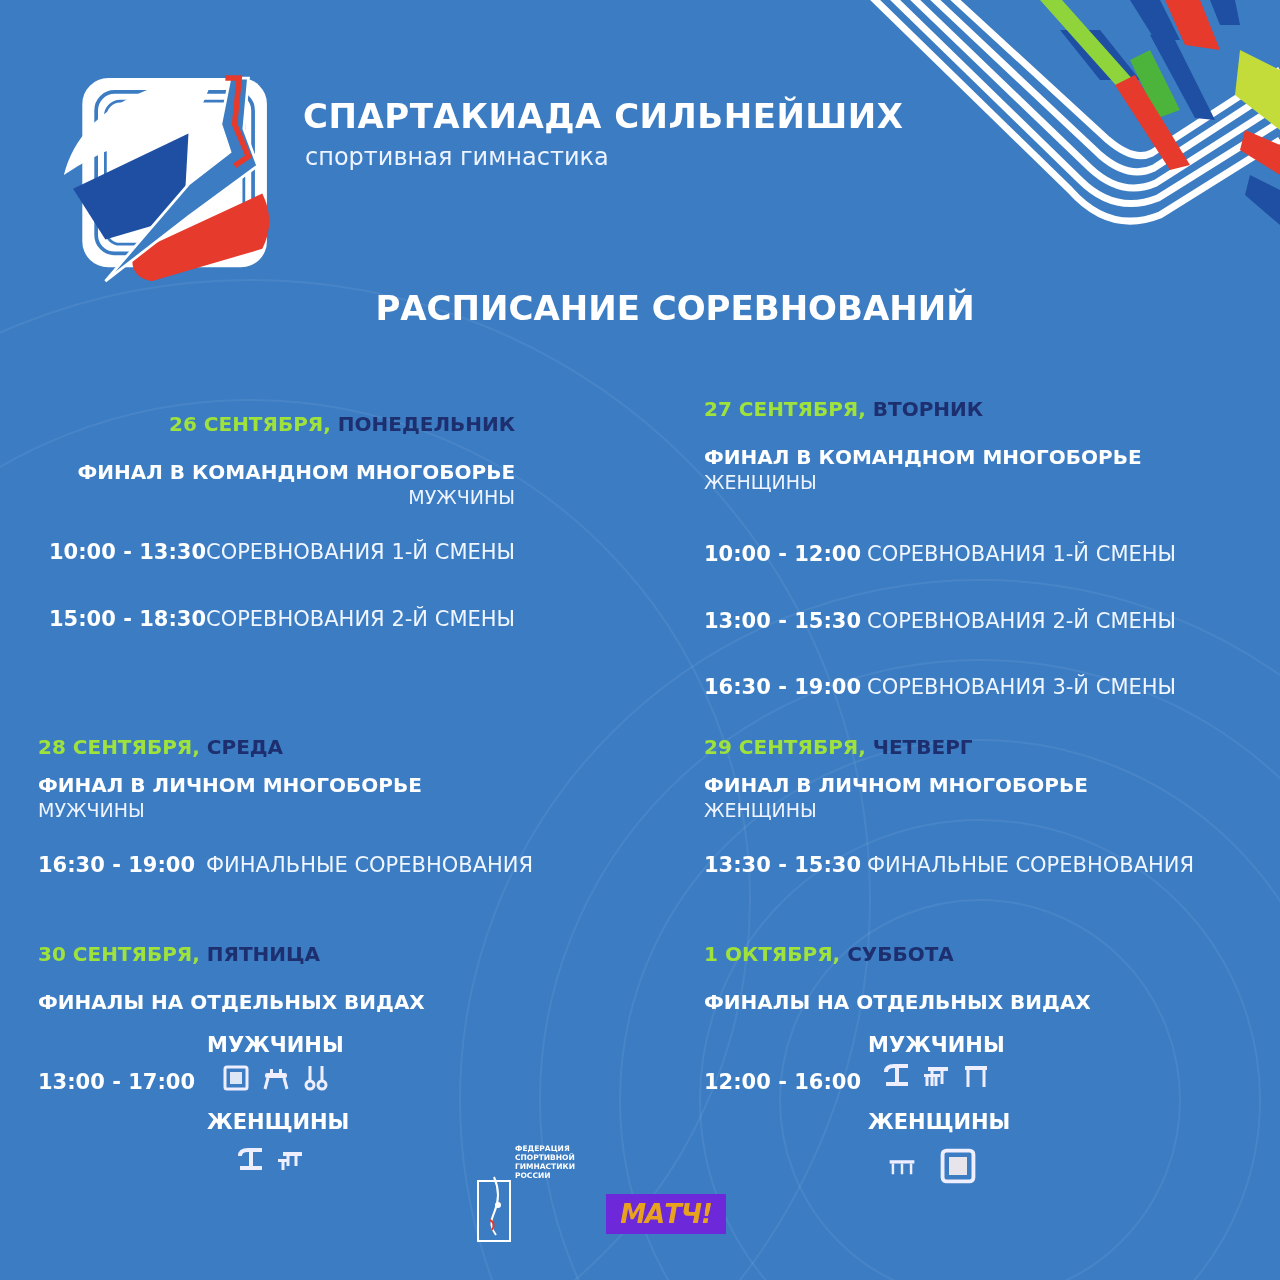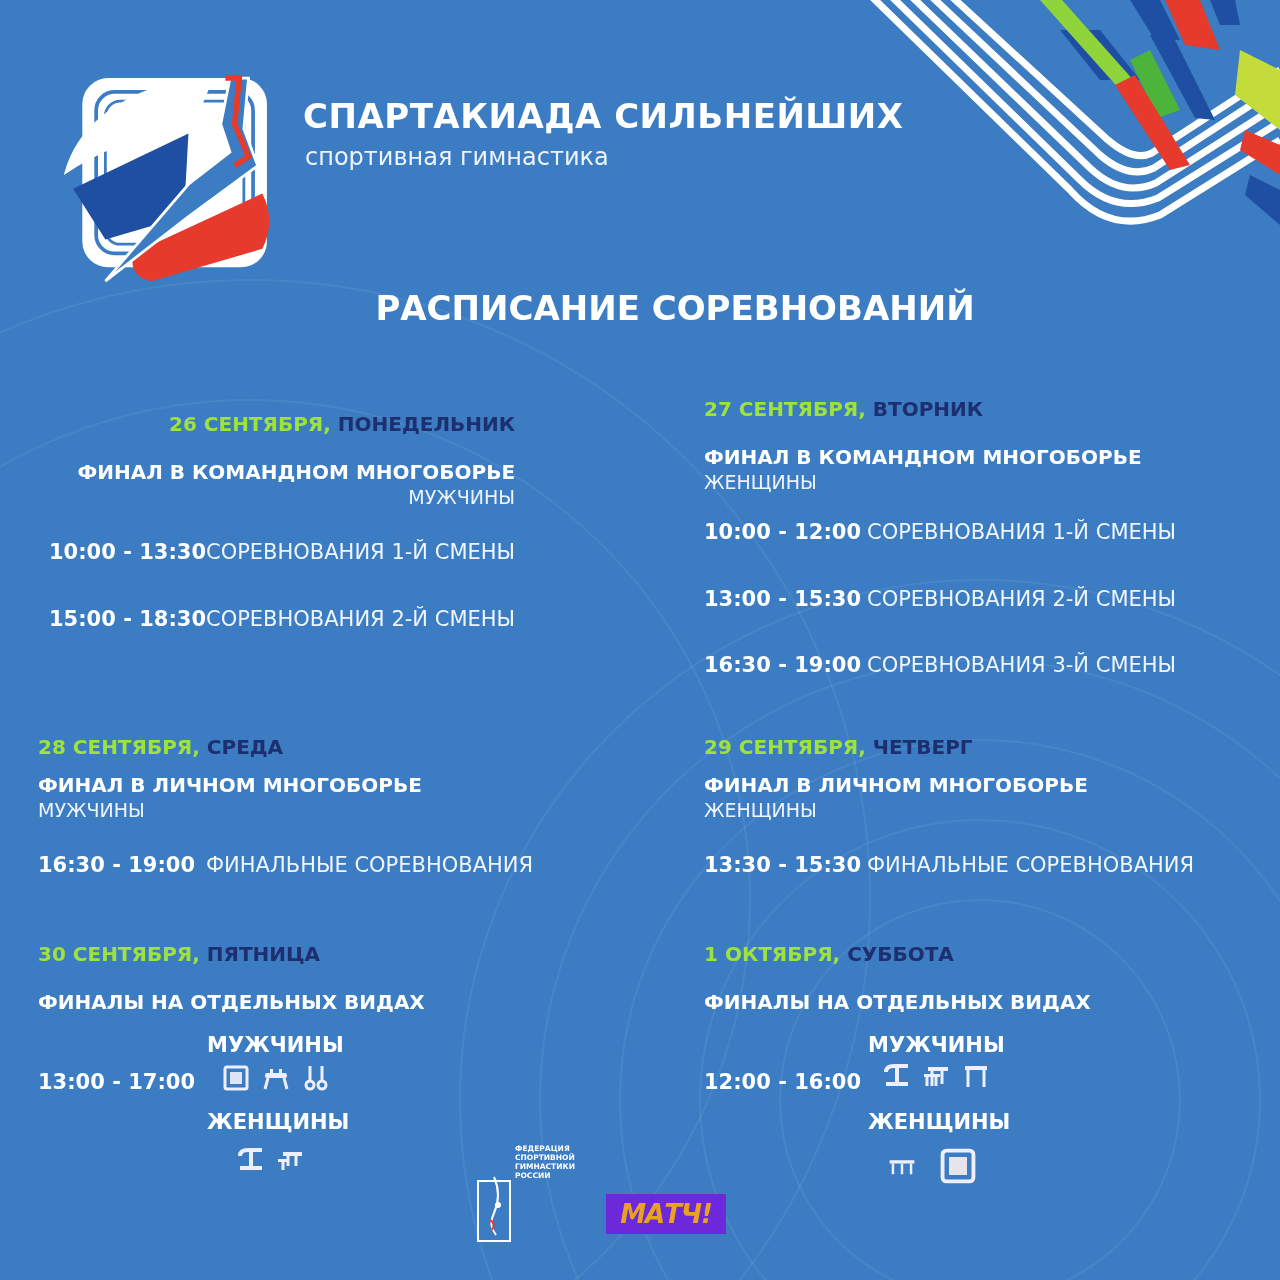--- a/index.html
+++ b/index.html
@@ -89,21 +89,21 @@
   <div class="row" style="margin-top:37px;">
       <span class="time">15:00 - 18:30</span>
       <span class="desc">СОРЕВНОВАНИЯ 2-Й СМЕНЫ</span>
     </div>
 </div>
 
 <div class="block" style="left:704px; top:397px;">
   <div class="date"><span class="d">27 СЕНТЯБРЯ,</span> <span class="w">ВТОРНИК</span></div>
   <div class="event">ФИНАЛ В КОМАНДНОМ МНОГОБОРЬЕ</div>
   <div class="gender">ЖЕНЩИНЫ</div>
-  <div class="row" style="margin-top:24px;">
+  <div class="row" style="margin-top:46px;">
       <span class="time" style="width:163px">10:00 - 12:00</span>
       <span class="desc">СОРЕВНОВАНИЯ 1-Й СМЕНЫ</span>
     </div>
   <div class="row" style="margin-top:37px;">
       <span class="time" style="width:163px">13:00 - 15:30</span>
       <span class="desc">СОРЕВНОВАНИЯ 2-Й СМЕНЫ</span>
     </div>
   <div class="row" style="margin-top:36px;">
       <span class="time" style="width:163px">16:30 - 19:00</span>
       <span class="desc">СОРЕВНОВАНИЯ 3-Й СМЕНЫ</span>

